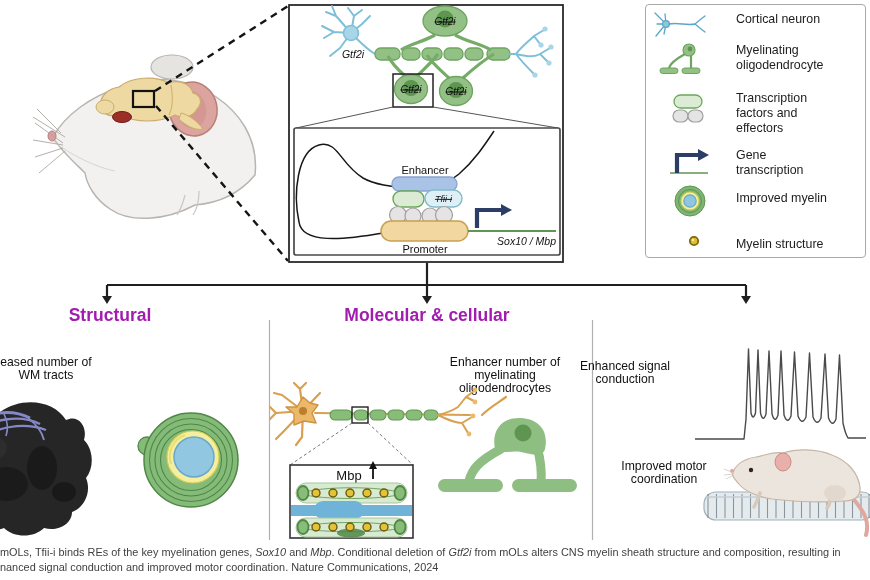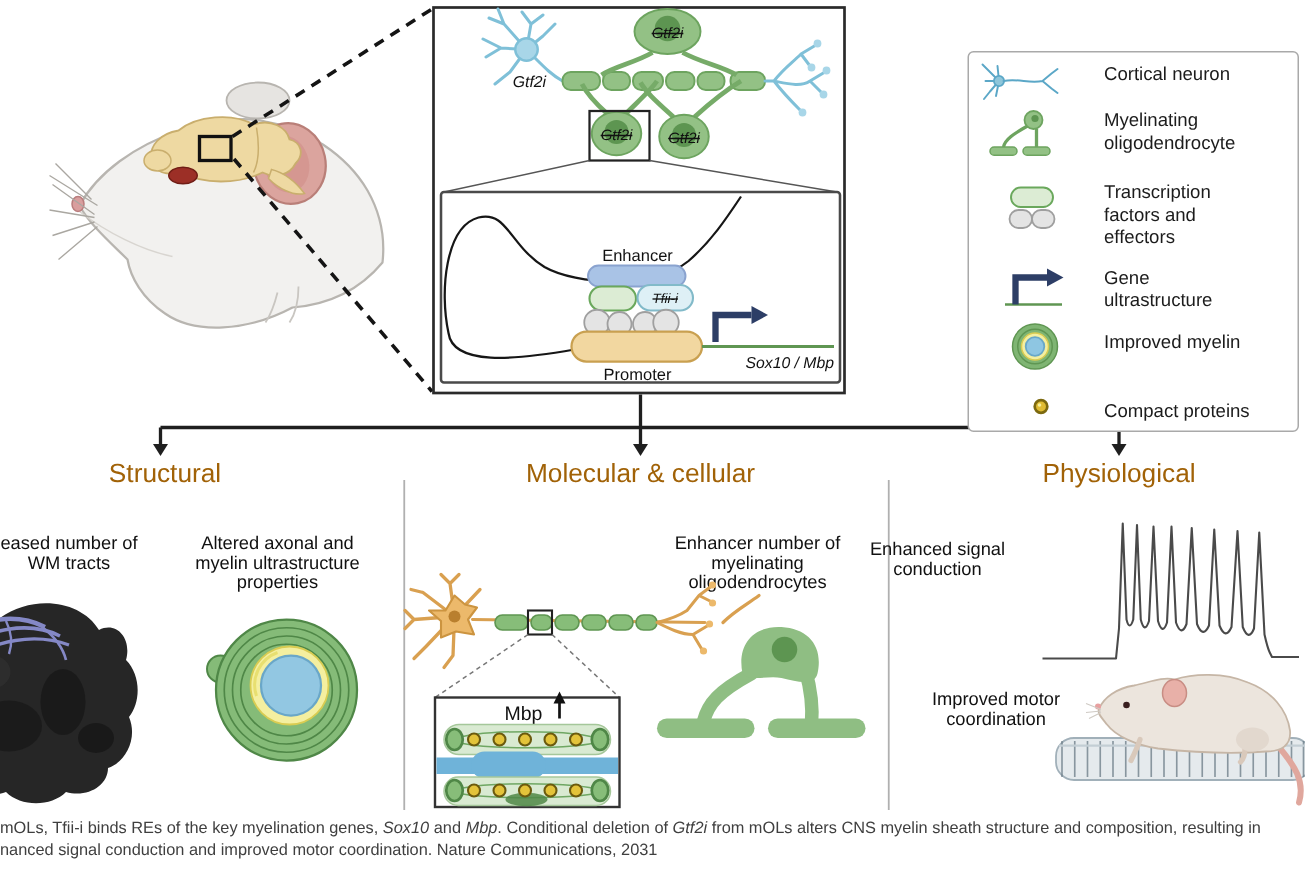--- a/index.html
+++ b/index.html
@@ -3,26 +3,26 @@
 <meta charset="utf-8">
 <style>
   html,body{margin:0;padding:0;background:#fff;}
   #canvas{position:relative;width:870px;height:580px;background:#fff;overflow:hidden;
           font-family:"Liberation Sans",sans-serif;}
   .abs{position:absolute;}
   svg{display:block;overflow:visible;}
   svg text{font-family:"Liberation Sans",sans-serif;fill:#111;}
   .struck{text-decoration:line-through;font-style:italic;}
   .ital{font-style:italic;}
-  .hdr{position:absolute;transform:translateX(-50%);font-size:17.5px;font-weight:normal;
-       color:#a16207;white-space:nowrap;text-align:center;}
+  .hdr{position:absolute;transform:translateX(-50%);font-size:17.5px;font-weight:bold;
+       color:#a21caf;white-space:nowrap;text-align:center;}
   .lbl{position:absolute;width:160px;text-align:center;font-size:12.2px;line-height:13.2px;
        color:#111;white-space:pre-line;}
   #legend-box{position:absolute;left:645px;top:4px;width:221px;height:254px;background:#fff;
-       border:1.2px solid #a9a9a9;border-radius:4px;box-sizing:border-box;margin-top:30px;}
+       border:1.2px solid #a9a9a9;border-radius:4px;box-sizing:border-box;}
   .leg-label{position:absolute;left:90px;font-size:12.4px;line-height:15px;color:#1c1c1c;
        white-space:pre-line;}
   .leg-icon{position:absolute;}
   .cap{position:absolute;left:0;width:870px;font-size:10.9px;color:#3f3f3f;white-space:nowrap;}
 </style>
 </head>
 <body>
 
 <div id="canvas">
 
@@ -167,46 +167,42 @@
     <div class="leg-label" style="top:86px">Transcription
 factors and
 effectors</div>
 
     <svg class="leg-icon" style="left:22px;top:140px" width="44" height="32" viewBox="0 0 44 32">
       <path d="M2 28 L 40 28" stroke="#5f9652" stroke-width="1.6"></path>
       <path d="M9 28 L 9 10 L 30 10" fill="none" stroke="#2d3e66" stroke-width="4.2"></path>
       <polygon points="30,4 30,16 41,10" fill="#2d3e66"></polygon>
     </svg>
     <div class="leg-label" style="top:143px">Gene
-ultrastructure</div>
+transcription</div>
 
     <svg class="leg-icon" style="left:24px;top:176px" width="40" height="40" viewBox="0 0 40 40">
       <circle cx="20" cy="20" r="15" fill="#7fb573" stroke="#5f9652" stroke-width="1"></circle>
       <circle cx="20" cy="20" r="11.5" fill="none" stroke="#5f9652" stroke-width="1"></circle>
       <circle cx="20" cy="20" r="9" fill="#f4efa0" stroke="#d9cc52" stroke-width="1"></circle>
       <circle cx="20" cy="20" r="6.2" fill="#8ec6e2" stroke="#69a8c8" stroke-width="1.2"></circle>
     </svg>
     <div class="leg-label" style="top:186px">Improved myelin</div>
 
     <svg class="leg-icon" style="left:40px;top:228px" width="16" height="16" viewBox="0 0 16 16">
       <circle cx="8" cy="8" r="4.2" fill="#e0bc33" stroke="#7c690f" stroke-width="1.8"></circle>
       <circle cx="7" cy="7" r="1.2" fill="#f7ef9a"></circle>
     </svg>
-    <div class="leg-label" style="top:232px">Compact proteins</div>
+    <div class="leg-label" style="top:232px">Myelin structure</div>
   </div>
 
   <div class="hdr" style="left:110px;top:305px">Structural</div>
   <div class="hdr" style="left:427px;top:305px">Molecular &amp; cellular</div>
-  <div class="hdr" style="left:746px;top:305px">Physiological</div>
 
   <div class="lbl" style="left:-34px;top:356px">eased number of
 WM tracts</div>
-  <div class="lbl" style="left:105px;top:356px">Altered axonal and
-myelin ultrastructure
-properties</div>
   <div class="lbl" style="left:425px;top:356px">Enhancer number of
 myelinating
 oligodendrocytes</div>
   <div class="lbl" style="left:545px;top:360px">Enhanced signal
 conduction</div>
   <div class="lbl" style="left:584px;top:460px">Improved motor
 coordination</div>
 
   <svg class="abs" style="left:-22px;top:396px" width="112" height="136" viewBox="0 0 112 136">
     <path d="M 22 16 C 44 0 76 4 88 24 C 100 18 110 30 106 44 C 116 54 116 72 108 82
@@ -343,15 +339,15 @@
              C 138 82 124 76 118 68 C 114 63 111 60 113 57 Z" fill="#ece5dd" stroke="#c6b6a6" stroke-width="1.2"></path>
     <path d="M 140 78 C 138 84 136 88 134 92 M 210 84 C 210 88 209 91 207 93" fill="none" stroke="#d9c9bb" stroke-width="3.5" stroke-linecap="round"></path>
     <ellipse cx="215" cy="78" rx="11" ry="8" fill="#e2d8ce"></ellipse>
     <ellipse cx="163" cy="47" rx="8" ry="9" fill="#e8b0a8" stroke="#c88d84" stroke-width="1"></ellipse>
     <circle cx="131" cy="55" r="2.2" fill="#3a1f1f"></circle>
     <circle cx="112" cy="56" r="2" fill="#e8a0a0"></circle>
     <path d="M 114 58 L 104 54 M 114 59 L 104 60 M 114 60 L 106 64" stroke="#cfcac4" stroke-width="0.8" fill="none"></path>
   </svg>
 
   <div class="cap" style="top:546px"><span>mOLs, Tfii-i binds REs of the key myelination genes, </span><span class="ital">Sox10</span><span> and </span><span class="ital">Mbp</span><span>. Conditional deletion of </span><span class="ital">Gtf2i</span><span> from mOLs alters CNS myelin sheath structure and composition, resulting in</span></div>
-  <div class="cap" style="top:561px">nanced signal conduction and improved motor coordination. Nature Communications, 2031</div>
+  <div class="cap" style="top:561px">nanced signal conduction and improved motor coordination. Nature Communications, 2024</div>
 
 </div>
 
 </body></html>

